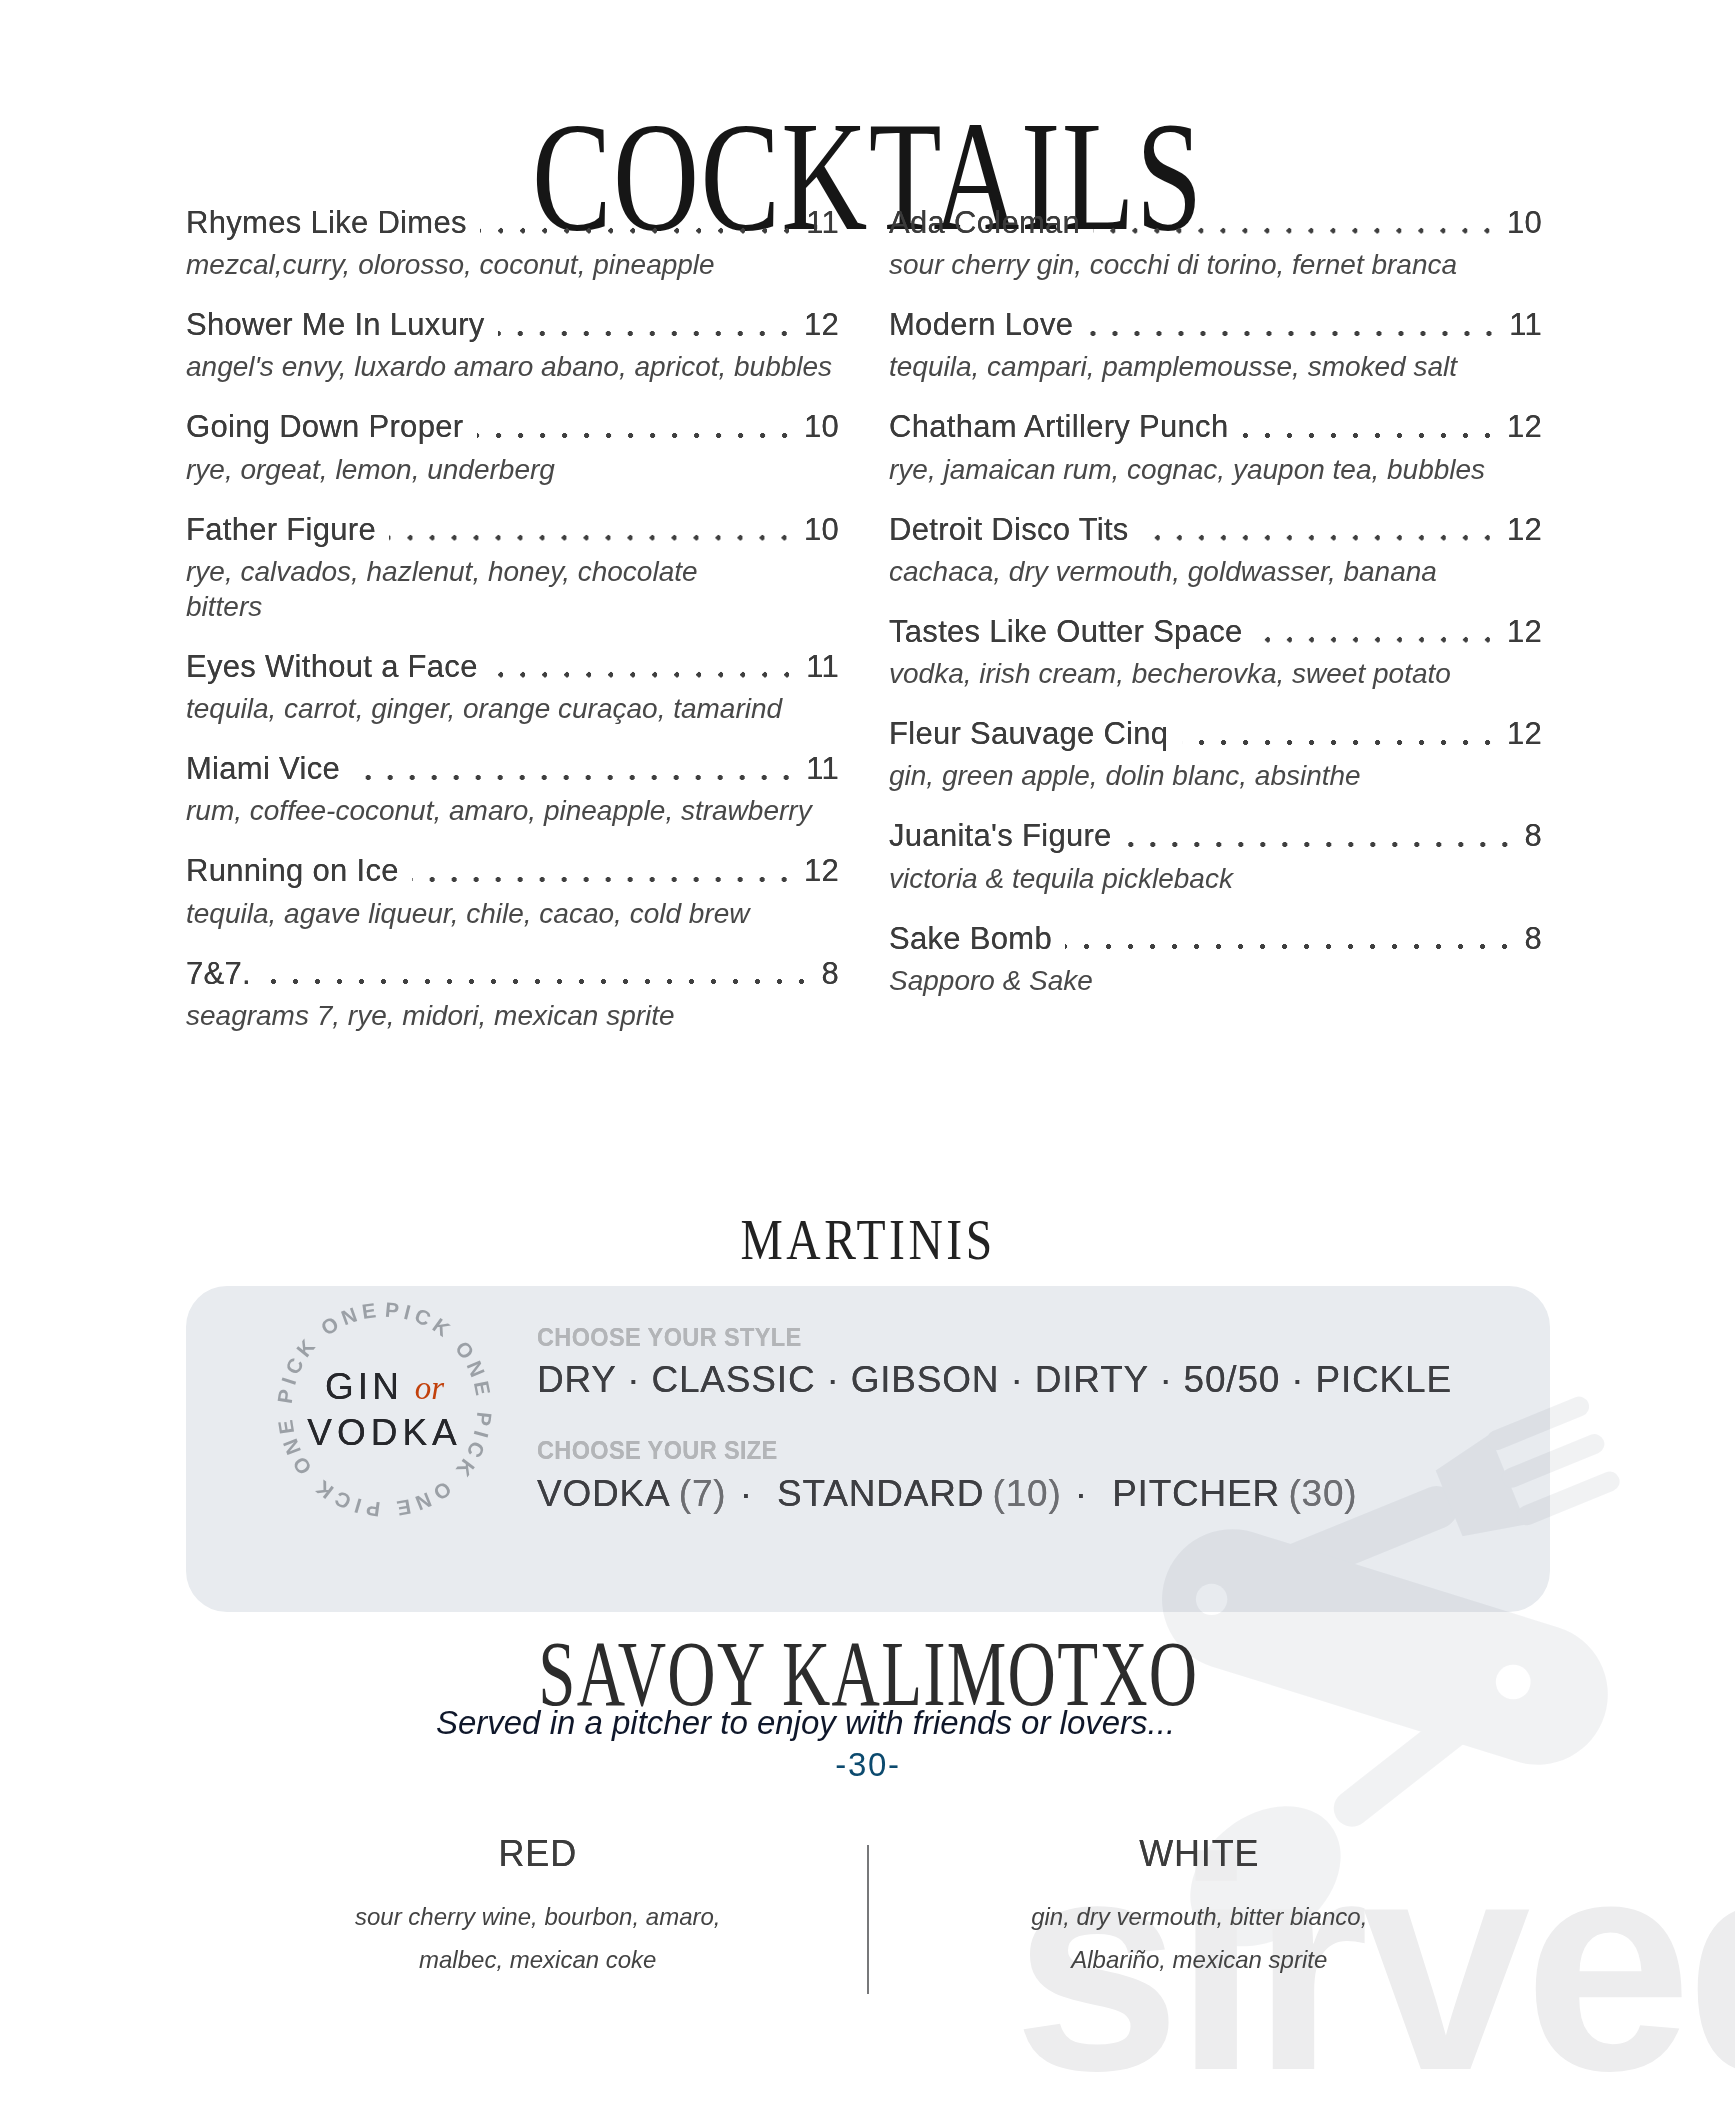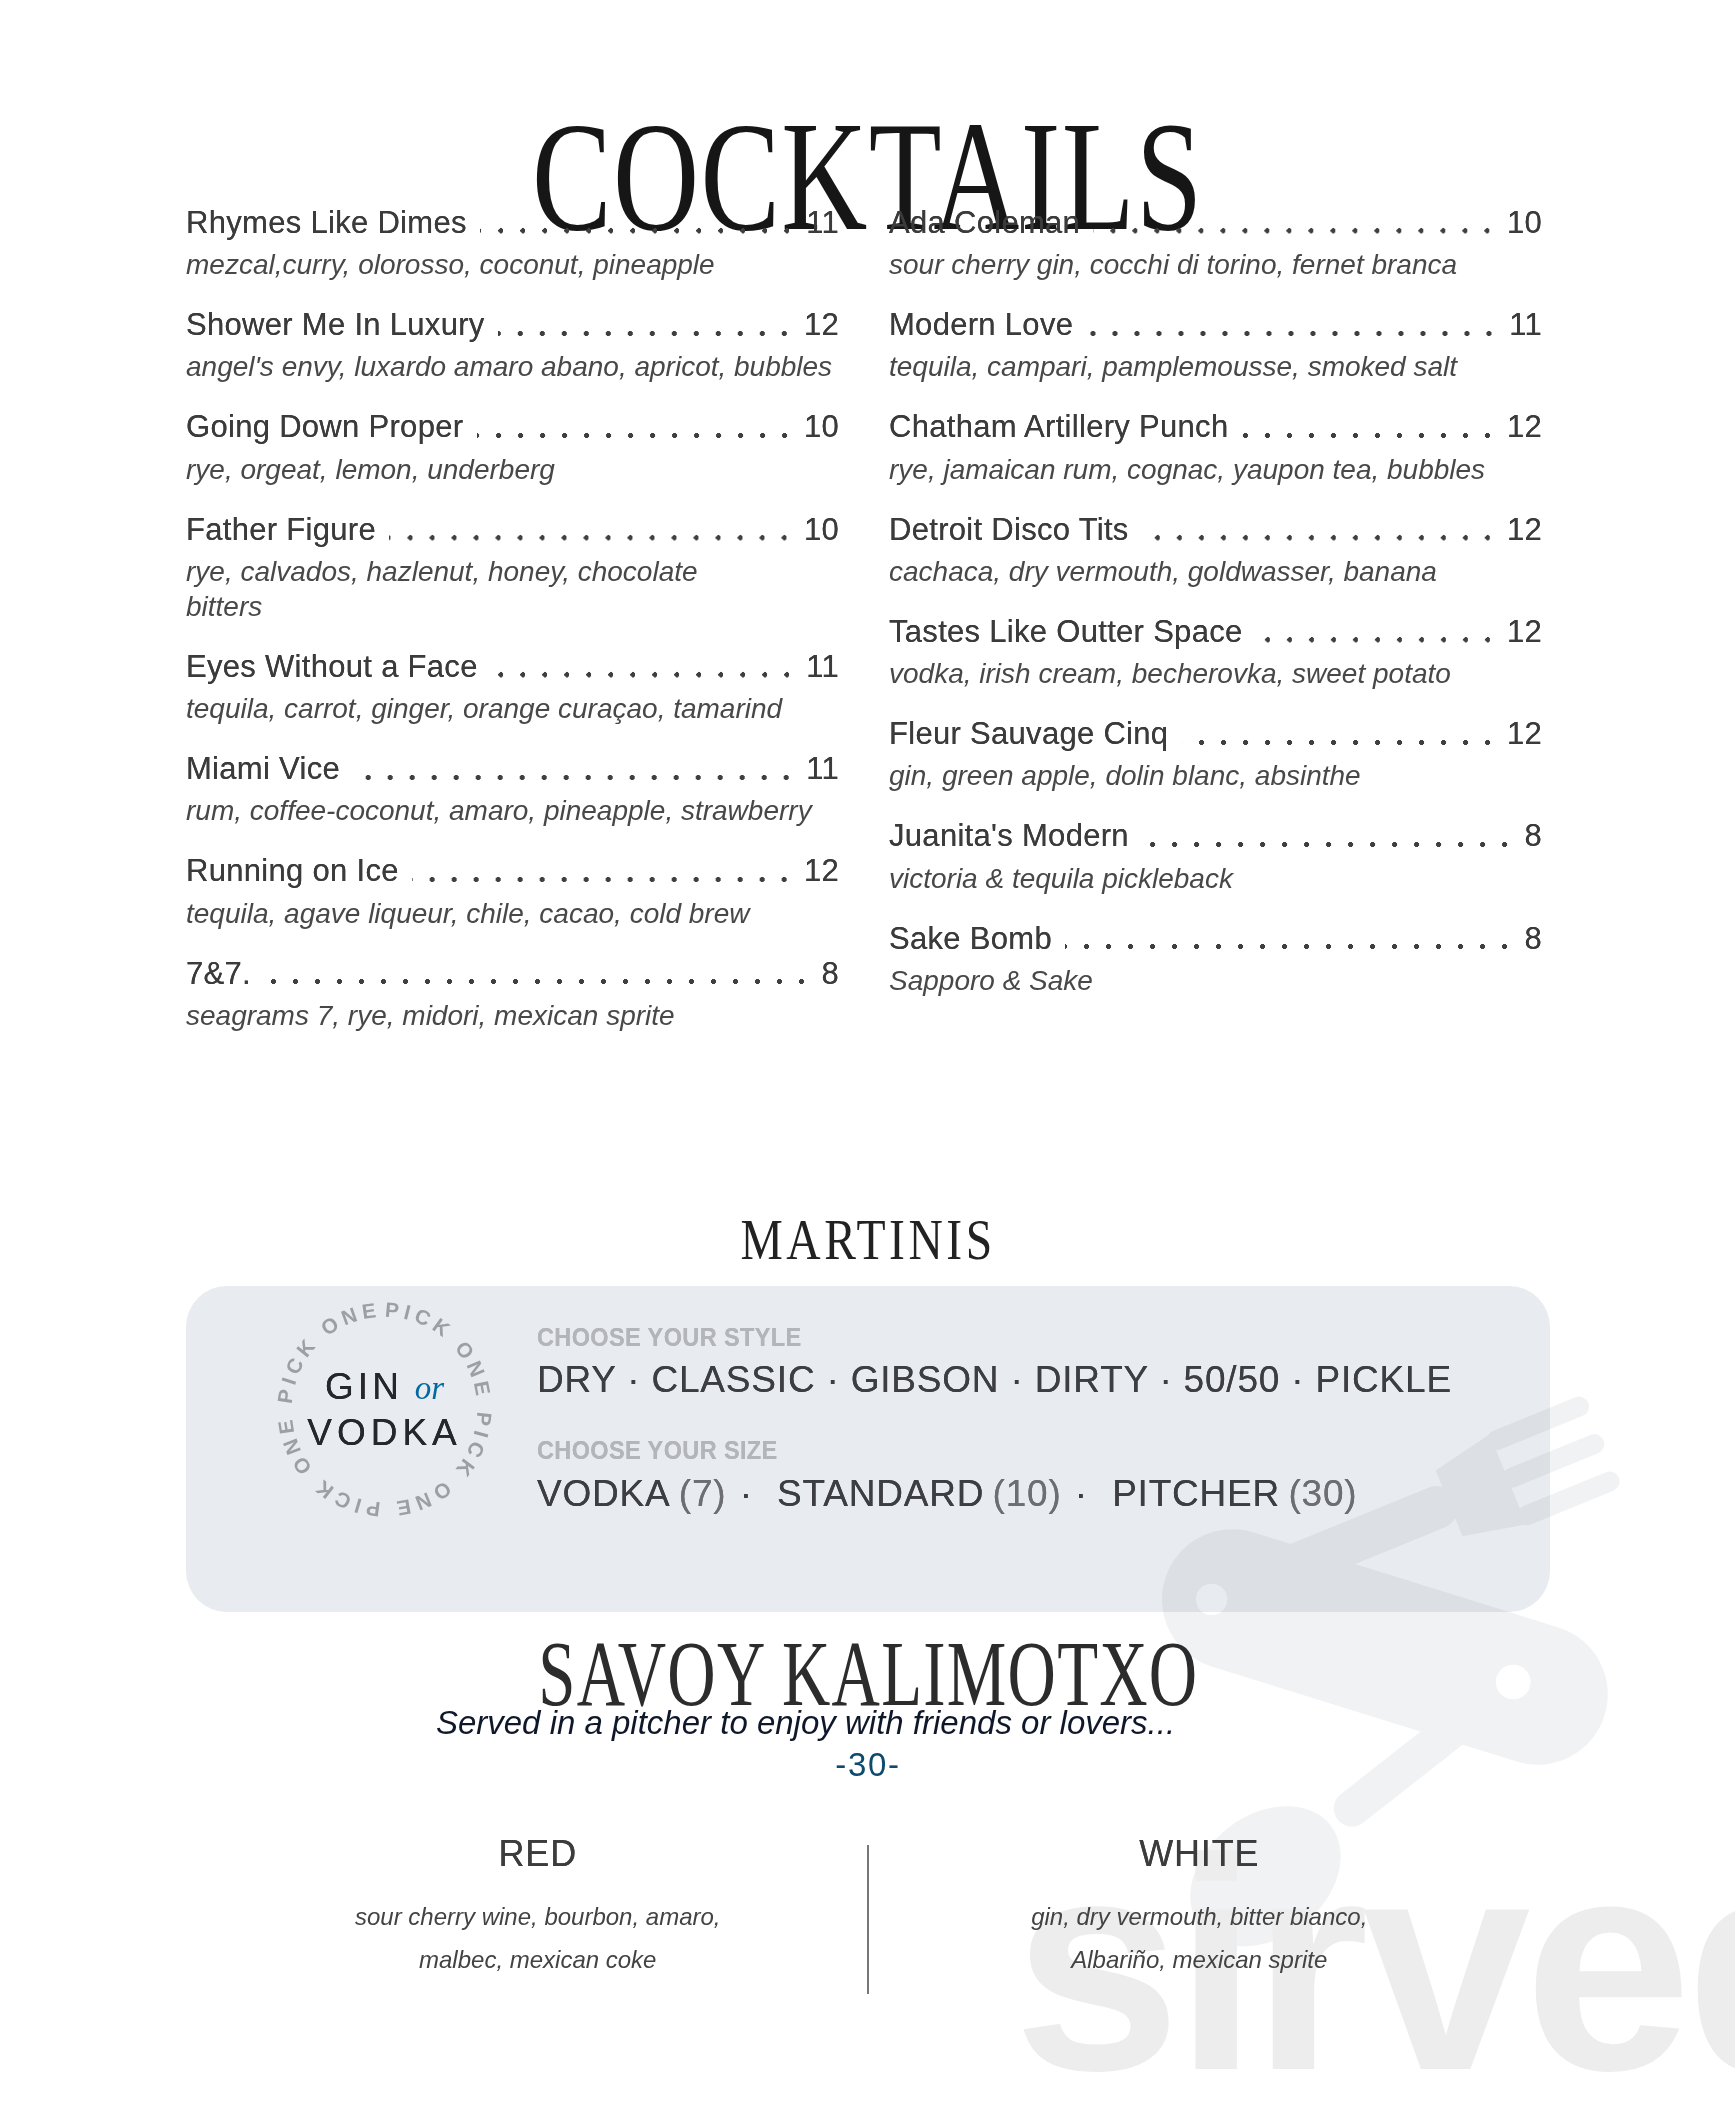--- a/index.html
+++ b/index.html
@@ -78,21 +78,21 @@
   }
   .badge-center {
     position: absolute; inset: 0;
     display: flex; flex-direction: column; align-items: center; justify-content: center;
     color: #26272b;
   }
   .badge-line1 { display: flex; align-items: baseline; }
   .badge-gin { font-size: 37px; letter-spacing: 4.1px; text-shadow: 0 0 0.5px currentColor; }
   .badge-or {
     font-family: "Liberation Serif", serif; font-style: italic;
-    font-size: 33px; margin-left: 11.6px; color: #0369a1;
+    font-size: 33px; margin-left: 11.6px; color: #c2410c;
   }
   .badge-vodka { margin-top: 4px; font-size: 37px; letter-spacing: 5px; text-shadow: 0 0 0.5px currentColor; }
 
   .martini-opts { position: absolute; left: 537px; top: 1323px; width: 975px; }
   .opt-label {
     font-weight: bold; font-size: 25px; letter-spacing: 0.4px;
     color: #b3b5b8;
     transform: scaleX(0.94); transform-origin: left;
     text-shadow: 0 0 0.4px currentColor;
   }
@@ -280,21 +280,21 @@
           <div class="name-row">
             <span class="name">Fleur Sauvage Cinq</span>
             <span class="leader"></span>
             <span class="price">12</span>
           </div>
           <div class="desc">gin, green apple, dolin blanc, absinthe</div>
         </div>
 
         <div class="item">
           <div class="name-row">
-            <span class="name">Juanita's Modern</span>
+            <span class="name">Juanita's Figure</span>
             <span class="leader"></span>
             <span class="price">8</span>
           </div>
           <div class="desc">victoria &amp; tequila pickleback</div>
         </div>
 
         <div class="item">
           <div class="name-row">
             <span class="name">Sake Bomb</span>
             <span class="leader"></span>

